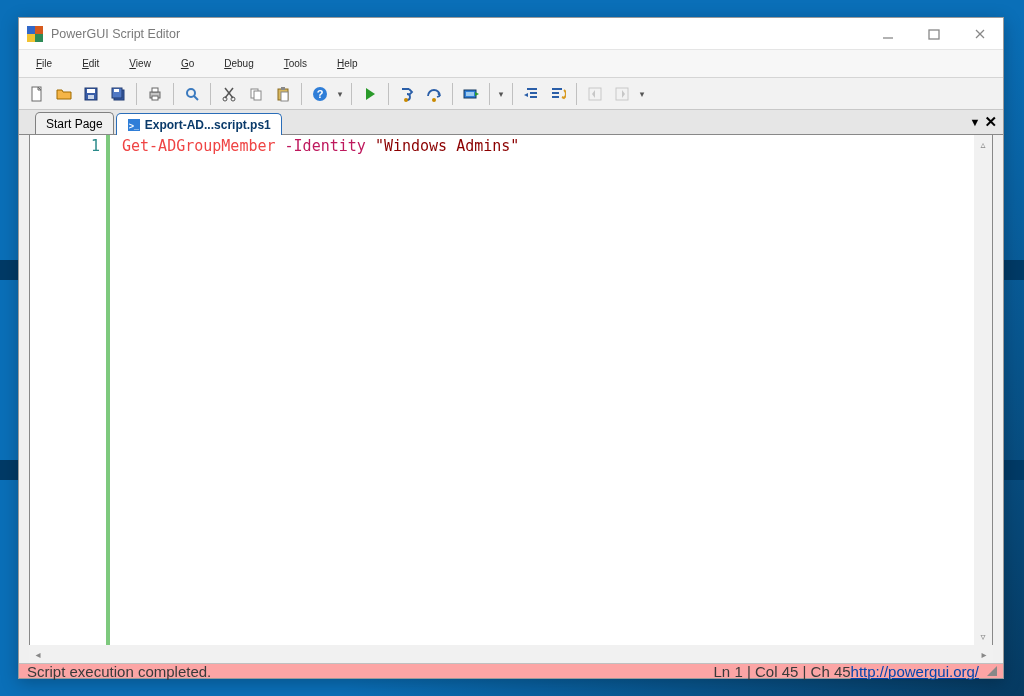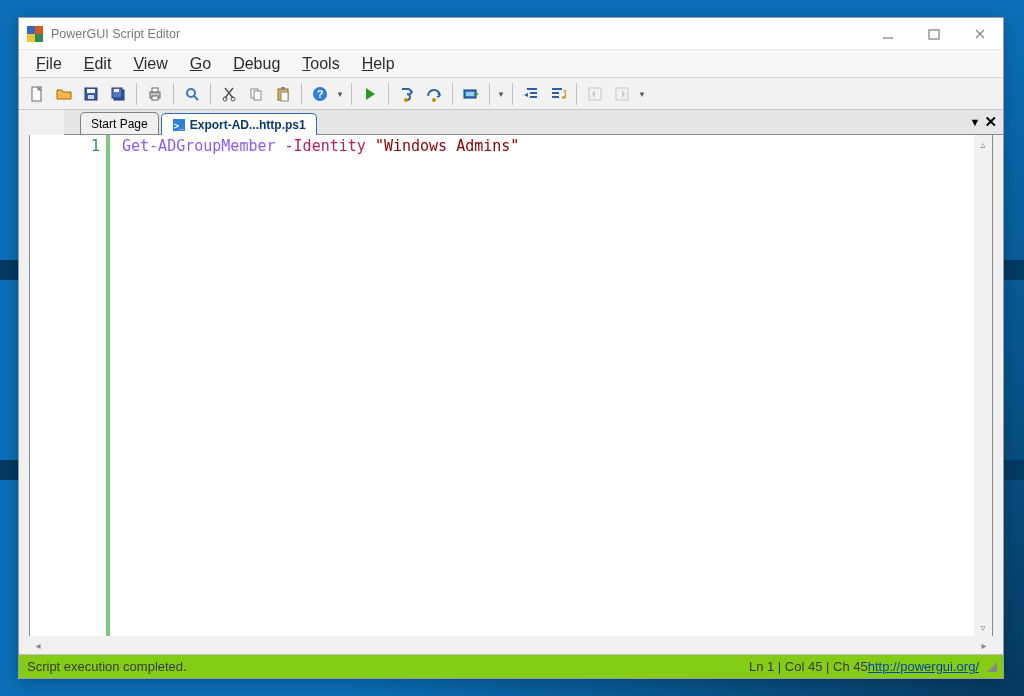--- a/index.html
+++ b/index.html
@@ -35,22 +35,22 @@
   .app-icon { width:16px; height:16px; margin-right:8px; display:flex; flex-wrap:wrap; }
   .app-icon span{width:8px;height:8px}
   .title-text { color:#7a7a7a; font-size:12.5px; }
   .tb-buttons { margin-left:auto; display:flex; }
   .tb-btn { width:46px; height:32px; display:flex; align-items:center; justify-content:center; color:#888; }
   .tb-btn svg{width:12px;height:12px;stroke:#888;stroke-width:1.3;fill:none}
   .menubar {
     height: 28px;
     background:#f7f7f7;
     border-bottom:1px solid #d5d5d5;
-    display:flex; align-items:center; padding: 0 8px; gap:4px;
-    font-size:16px;
+    display:flex; align-items:center; padding: 0 8px; gap:12px;
+    font-size:10px;
   }
   .menubar .menu-item{ padding:3px 9px; cursor:default; color:#2b2b2b;}
   .menubar .menu-item span:first-letter{ text-decoration:underline; } 
   .menu-ul{text-decoration:underline}
   .toolbar{
     height:32px;
     background:#f2f2f2;
     border-bottom:1px solid #c8c8c8;
     display:flex; align-items:center; gap:3px;
     padding:0 6px;
@@ -63,21 +63,20 @@
     background:#fff;
   }
   .drop-arrow{width:10px;display:flex;align-items:center;justify-content:center;color:#555;font-size:9px}
   .tabbar{
     height:25px;
     background:#e6e6e6;
     display:flex; align-items:flex-end;
     padding-left:16px;
     border-bottom:1px solid #888;
     position:relative;
-    margin-left:45px;
   }
   .tab{
     height:22px;
     border:1px solid #808080;
     border-bottom:none;
     padding:2px 10px;
     background:#f0f0f0;
     border-top-left-radius:5px;border-top-right-radius:5px;
     font-size:12px;
     margin-right:2px;
@@ -115,33 +114,33 @@
   }
   .code{
     flex:1;
     background:#fff;
     padding:2px 0 0 12px;
     font-family:Consolas,monospace;
     font-size:15px;
     white-space:pre;
     position:relative;
   }
-  .cmdlet{color:#8b5cf6}
+  .cmdlet{color:#ef4444}
   .param{color:#be185d}
   .string{color:#8b0000}
   .vscroll{position:absolute;top:0;right:0;width:18px;bottom:0;background:#f1f1f1;display:flex;flex-direction:column;align-items:center}
   .vscroll .arrow{height:18px;font-size:10px;color:#888;display:flex;align-items:center;justify-content:center;width:100%}
   .hscroll{height:18px;background:#f1f1f1;margin:0 10px;display:flex;align-items:center}
   .hscroll .arrow{width:18px;text-align:center;font-size:10px;color:#888}
   .hscroll .track{flex:1}
   .statusbar{
-    height:24px;background:#84cc16;
+    height:15px;background:#fca5a5;
     border-top:1px solid #c0c0c0;
     display:flex;align-items:center;
-    font-size:13px;color:#3a3a3a;
+    font-size:15px;color:#3a3a3a;
     padding:0 4px;
   }
   .statusbar .status-text{padding-left:4px}
   .statusbar .spacer{flex:1}
   .statusbar .pos{}
   .statusbar a{color:#0645ad;padding-right:6px}
   .grip{width:14px;height:14px;position:relative}
   .grip::before{content:'';position:absolute;right:2px;bottom:2px;width:0;height:0;border-left:10px solid transparent;border-bottom:10px solid #888}
 </style>
 </head>
@@ -323,21 +322,21 @@
 
   <div class="tabbar">
     <div class="tab">
       <span>Start Page</span>
     </div>
     <div class="tab active">
       <svg class="file-ico" viewBox="0 0 14 14">
           <rect x="1" y="1" width="12" height="12" fill="#2f7ed8"></rect>
           <text x="7" y="11" font-size="9" fill="#fff" text-anchor="middle">&gt;_</text>
         </svg>
-      <span>Export-AD...http.ps1</span>
+      <span>Export-AD...script.ps1</span>
     </div>
     <div class="tab-controls">
       <span style="font-size:11px">▼</span>
       <span style="font-size:15px;font-weight:bold">✕</span>
     </div>
   </div>
 
   <div class="editor-area">
     <div class="gutter">
       <div>1</div>

